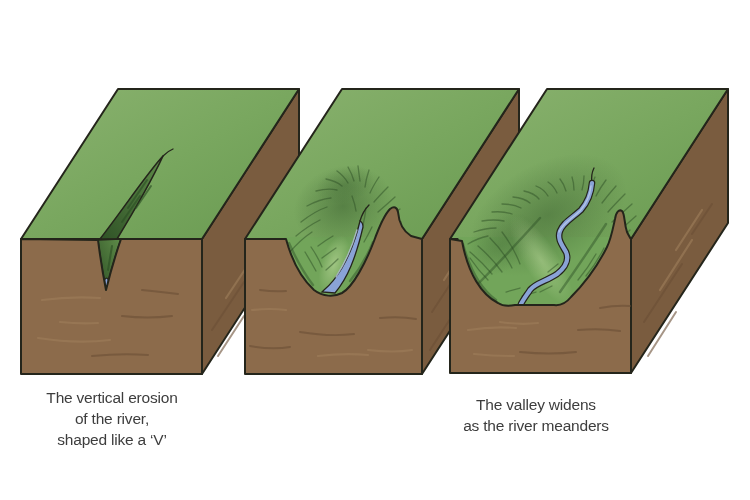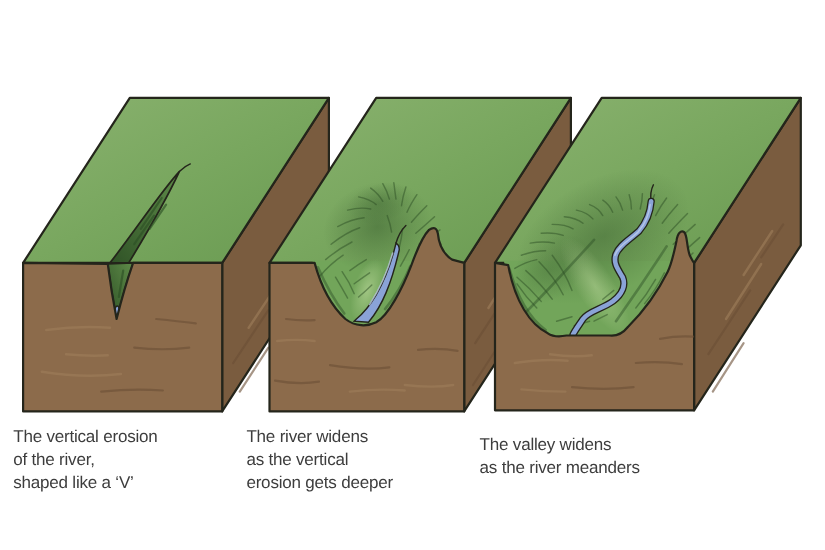--- a/index.html
+++ b/index.html
@@ -1,19 +1,19 @@
 <!DOCTYPE html>
 <html style="--background: #ffffff; --grass_light: #8ab26f; --grass_top: #79a75f; --grass_dark: #699a51; --valley_grass: #72a55a; --valley_shade: #2e5226; --floor_light: #c6e0a4; --grass_stroke: #2d5025; --crevice_light: #5f8c49; --crevice_dark: #2f5226; --soil_front: #8c6b4b; --soil_side: #7a5c3f; --soil_streak_light: #9d7d59; --soil_streak_dark: #6a4f36; --river: #8aa3d7; --river_light: #c2cfeb; --outline: #24251b; --caption_text: #3d3d3d;"><head>
 <meta charset="utf-8">
 <style>
   html,body{margin:0;padding:0;background:#fff;}
   .canvas{position:relative;width:750px;height:500px;background:var(--background,#fff);overflow:hidden;
           font-family:"Liberation Sans",sans-serif;}
   svg{position:absolute;left:0;top:0;}
-  .caption{position:absolute;width:200px;text-align:left;
+  .caption{position:absolute;width:200px;text-align:center;
            font-size:15.5px;line-height:21px;letter-spacing:-0.2px;
            color:var(--caption_text,#3d3d3d);white-space:pre-line;}
   .top-face{fill:url(#gTop);}
   .front-face{fill:var(--soil_front);}
   .side-face{fill:var(--soil_side);}
   .face-outline{stroke:var(--outline);stroke-width:2;stroke-linejoin:round;}
   .valley-fill{fill:var(--valley_grass);}
   .crevice-fill{fill:url(#gSliver);}
   .river-fill{fill:var(--river);stroke:var(--outline);stroke-width:1.3;}
   .river-casing{fill:none;stroke:var(--outline);stroke-width:6.6;stroke-linecap:round;}
@@ -206,18 +206,15 @@
       <path class="streak-l" d="M474,354 q20,2 40,2"></path>
       <path class="streak-d" d="M600,308 q16,-3 30,-2"></path>
       <path class="streak-l" d="M500,322 q20,3 38,1"></path>
     </g>
   </g>
 </svg>
 
   <div class="caption" style="left:12px;top:387px">The vertical erosion
 of the river,
 shaped like a ‘V’</div>
-  <div class="caption" style="left:224px;top:387px">The river widens
-as the vertical
-erosion gets deeper</div>
   <div class="caption" style="left:436px;top:394px">The valley widens
 as the river meanders</div>
 </div>
 
 </body></html>

